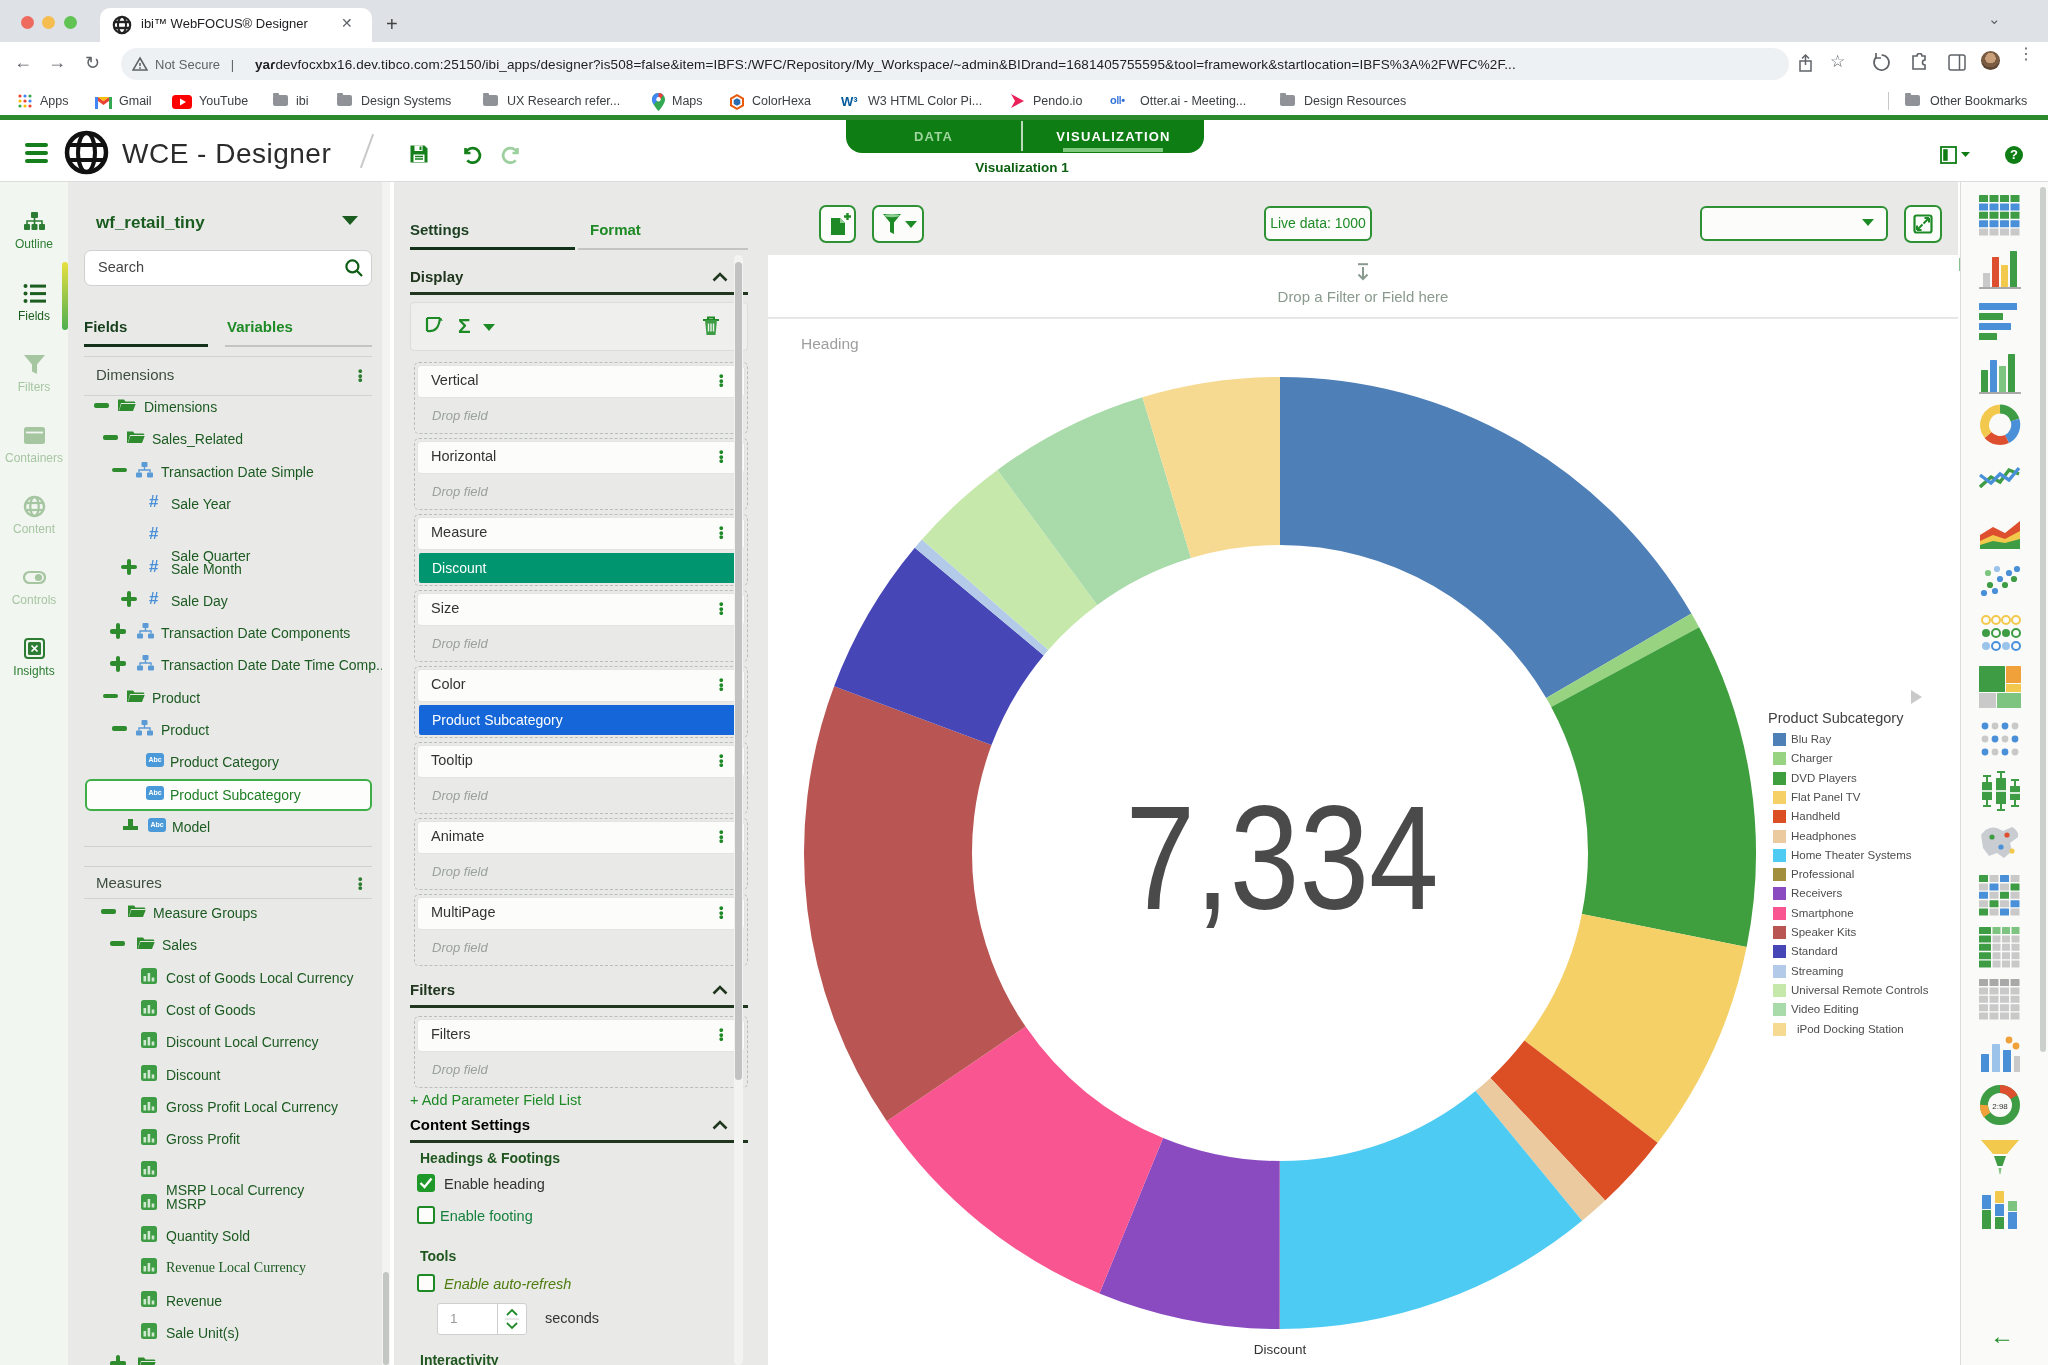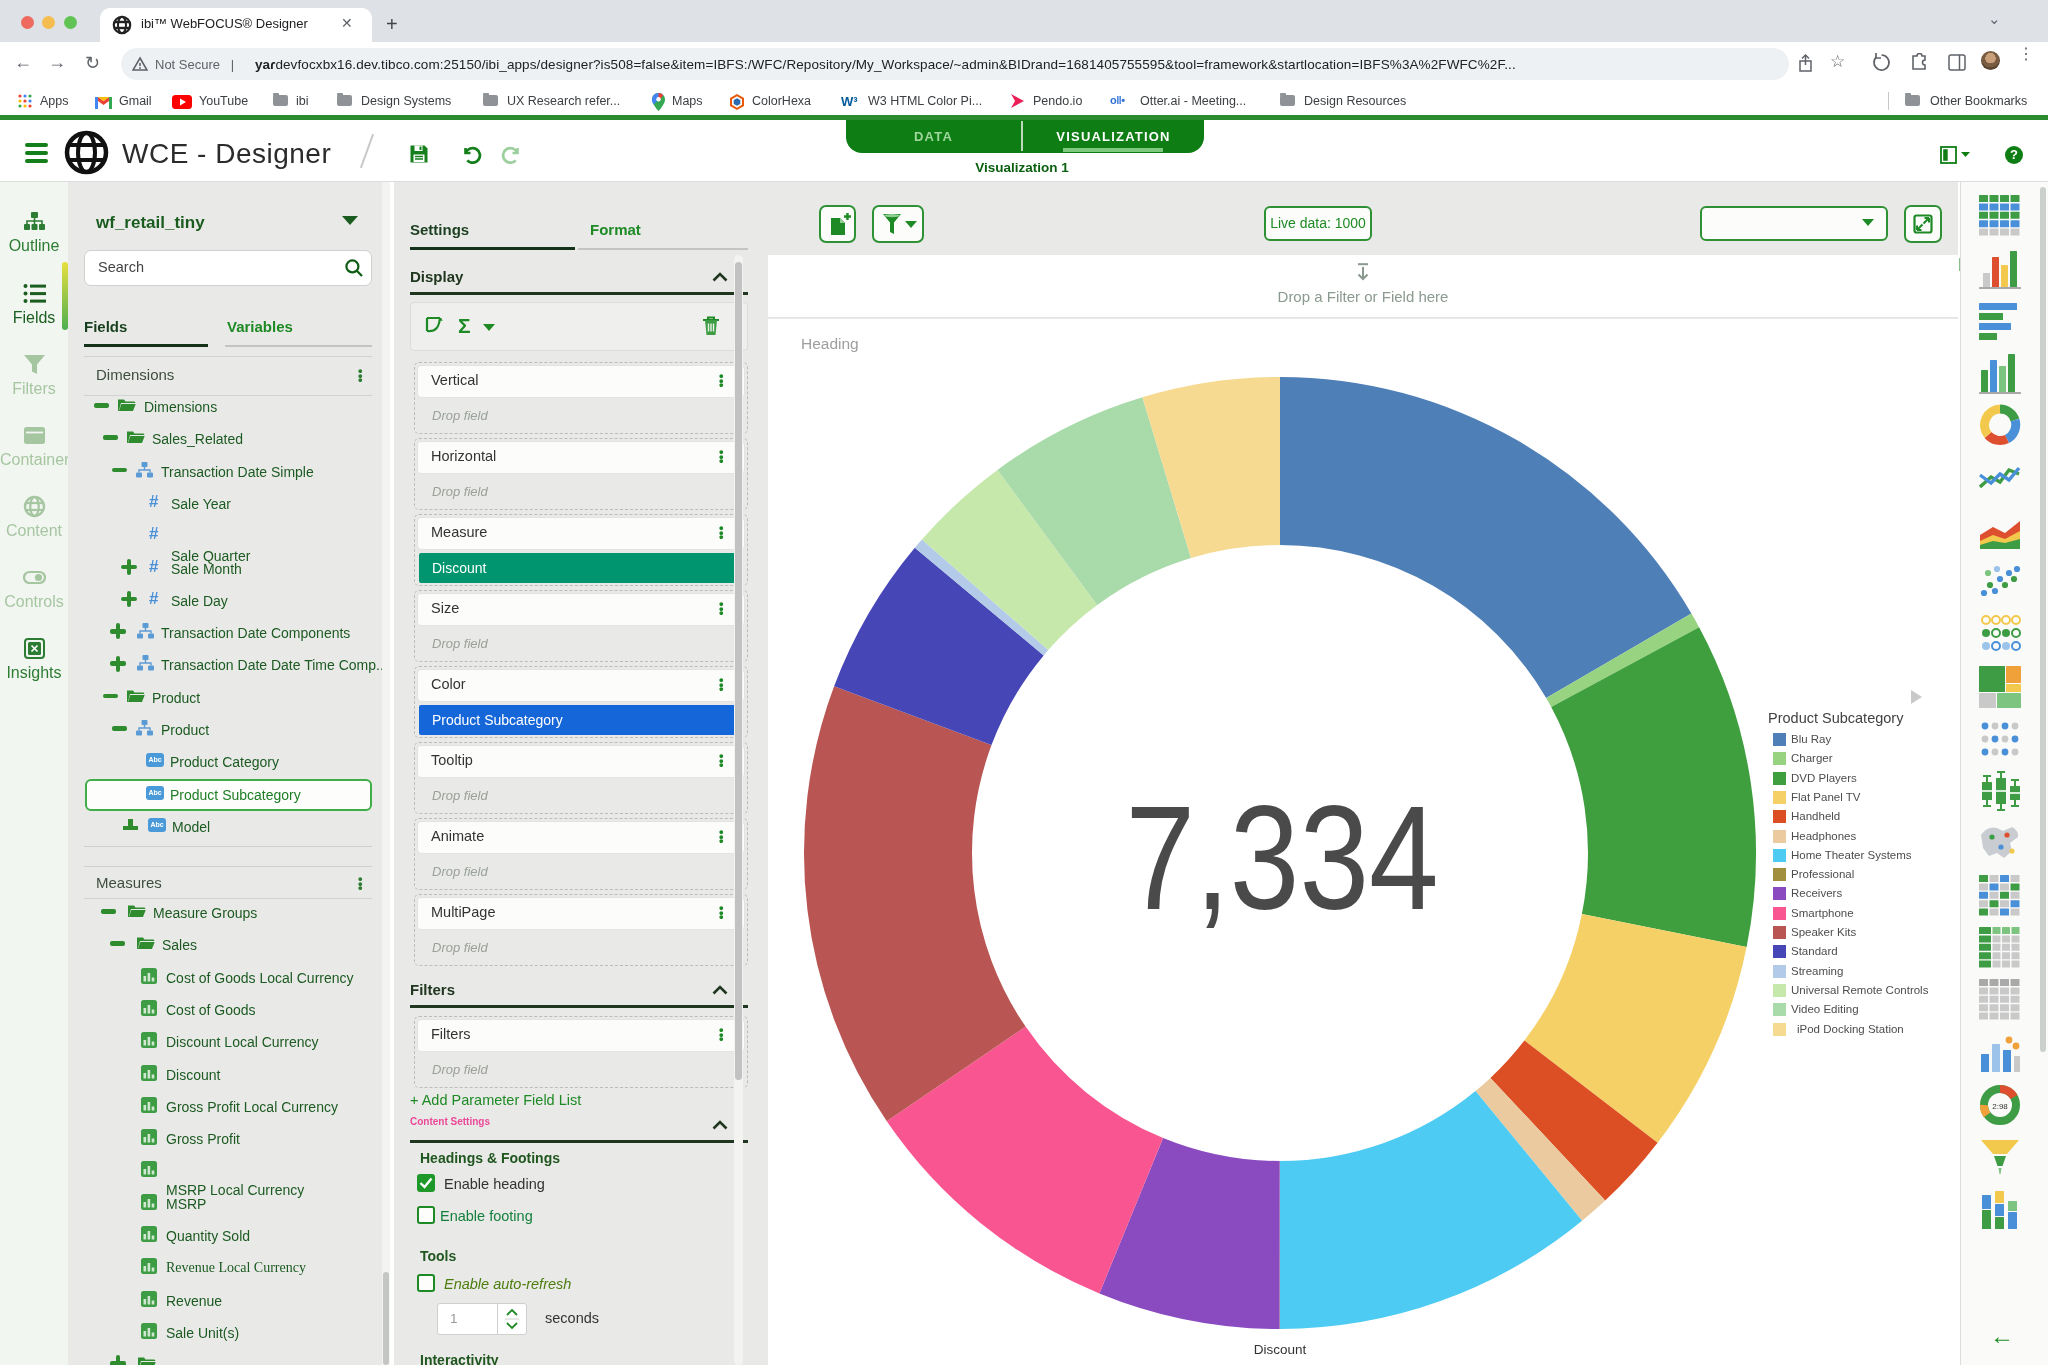--- a/index.html
+++ b/index.html
@@ -31,21 +31,21 @@
 #hslash{left:366px;top:133px;width:2px;height:36px;background:#c9c9c9;transform:rotate(20deg);}
 #tabsgreen{left:846px;top:120px;width:358px;height:33px;background:#0e7d13;border-radius:0 0 16px 16px;}
 #tabdivider{left:1021px;top:121px;width:2px;height:30px;background:#bcd9bc;}
 #tdata{left:846px;top:129px;width:175px;text-align:center;font-size:13px;font-weight:bold;color:#9ed69e;letter-spacing:1.2px;}
 #tviz{left:1023px;top:129px;width:181px;text-align:center;font-size:13px;font-weight:bold;color:#fff;letter-spacing:1.2px;}
 #tvizu{left:1063px;top:148px;width:100px;height:4px;background:#7ec97e;}
 #viz1{left:900px;top:160px;width:244px;text-align:center;font-size:13.5px;font-weight:bold;color:#0b6010;}
 
 #leftrail{left:0;top:182px;width:68px;height:1183px;background:#f2f6f0;}
 .railitem{width:68px;text-align:center;}
-.raillbl{font-size:16px;}
+.raillbl{font-size:12px;}
 #activebar{left:62px;top:262px;width:6px;height:68px;border-radius:3px;background:linear-gradient(#e8e040,#4caf50);}
 #fieldspanel{left:68px;top:182px;width:322px;height:1183px;background:#e9eae7;}
 #settingspanel{left:394px;top:182px;width:374px;height:1183px;background:#e9eae7;}
 #canvas{left:768px;top:182px;width:1190px;height:1183px;background:#e9eae7;}
 #rightrail{left:1960px;top:182px;width:88px;height:1183px;background:#fafaf8;border-left:1px solid #dcdcdc;}
 .treetxt{font-size:14px;color:#1c5a22;}
 .kebab{color:#2e7d32;font-weight:bold;font-size:13px;letter-spacing:0;line-height:4.5px;}
 </style>
 </head>
 <body>
@@ -511,21 +511,21 @@
 <svg class="abs" style="left:712px;top:985px;" width="16" height="10" viewBox="0 0 16 10">
     <path d="M1.5 8.5L8 2l6.5 6.5" fill="none" stroke="#20361f" stroke-width="2.6"></path>
   </svg>
 <div class="abs" style="left:410px;top:1005px;width:338px;height:2.5px;background:#20361f;"></div>
 <div class="abs" style="left:414px;top:1016px;width:334px;height:72px;border:1.5px dashed #b9beb9;border-radius:5px;"></div>
 <div class="abs" style="left:417px;top:1018.5px;width:328px;height:33px;background:#fcfdfb;border-radius:4px;border:1px solid #e3e4e1;"></div>
 <div class="abs" style="left:431px;top:1026px;font-size:14.5px;color:#333;">Filters</div>
 <div class="abs kebab" style="left:719px;top:1028px;color:#1e8a26;">•<br>•<br>•</div>
 <div class="abs" style="left:432px;top:1062px;font-size:13px;font-style:italic;color:#9aa09a;">Drop field</div>
 <div class="abs" style="left:410px;top:1092px;font-size:14.5px;color:#1e8a26;">+ Add Parameter Field List</div>
-<div class="abs" style="left:410px;top:1116px;font-size:10px;font-weight:bold;color:#ec4899;">Content Settings</div>
+<div class="abs" style="left:410px;top:1116px;font-size:15px;font-weight:bold;color:#000000;">Content Settings</div>
 <svg class="abs" style="left:712px;top:1120px;" width="16" height="10" viewBox="0 0 16 10">
     <path d="M1.5 8.5L8 2l6.5 6.5" fill="none" stroke="#20361f" stroke-width="2.6"></path>
   </svg>
 <div class="abs" style="left:410px;top:1140px;width:338px;height:2.5px;background:#20361f;"></div>
 <div class="abs" style="left:420px;top:1150px;font-size:14px;font-weight:bold;color:#20561f;">Headings &amp; Footings</div>
 <div class="abs" style="left:417px;top:1174px;width:18px;height:18px;background:#1e9929;border-radius:3px;"></div>
 <svg class="abs" style="left:419px;top:1177px;" width="14" height="12" viewBox="0 0 14 12">
     <path d="M1.5 6l4 4L12.5 1.5" fill="none" stroke="#fff" stroke-width="2.4"></path>
   </svg>
 <div class="abs" style="left:444px;top:1176px;font-size:14.5px;color:#333;">Enable heading</div>

